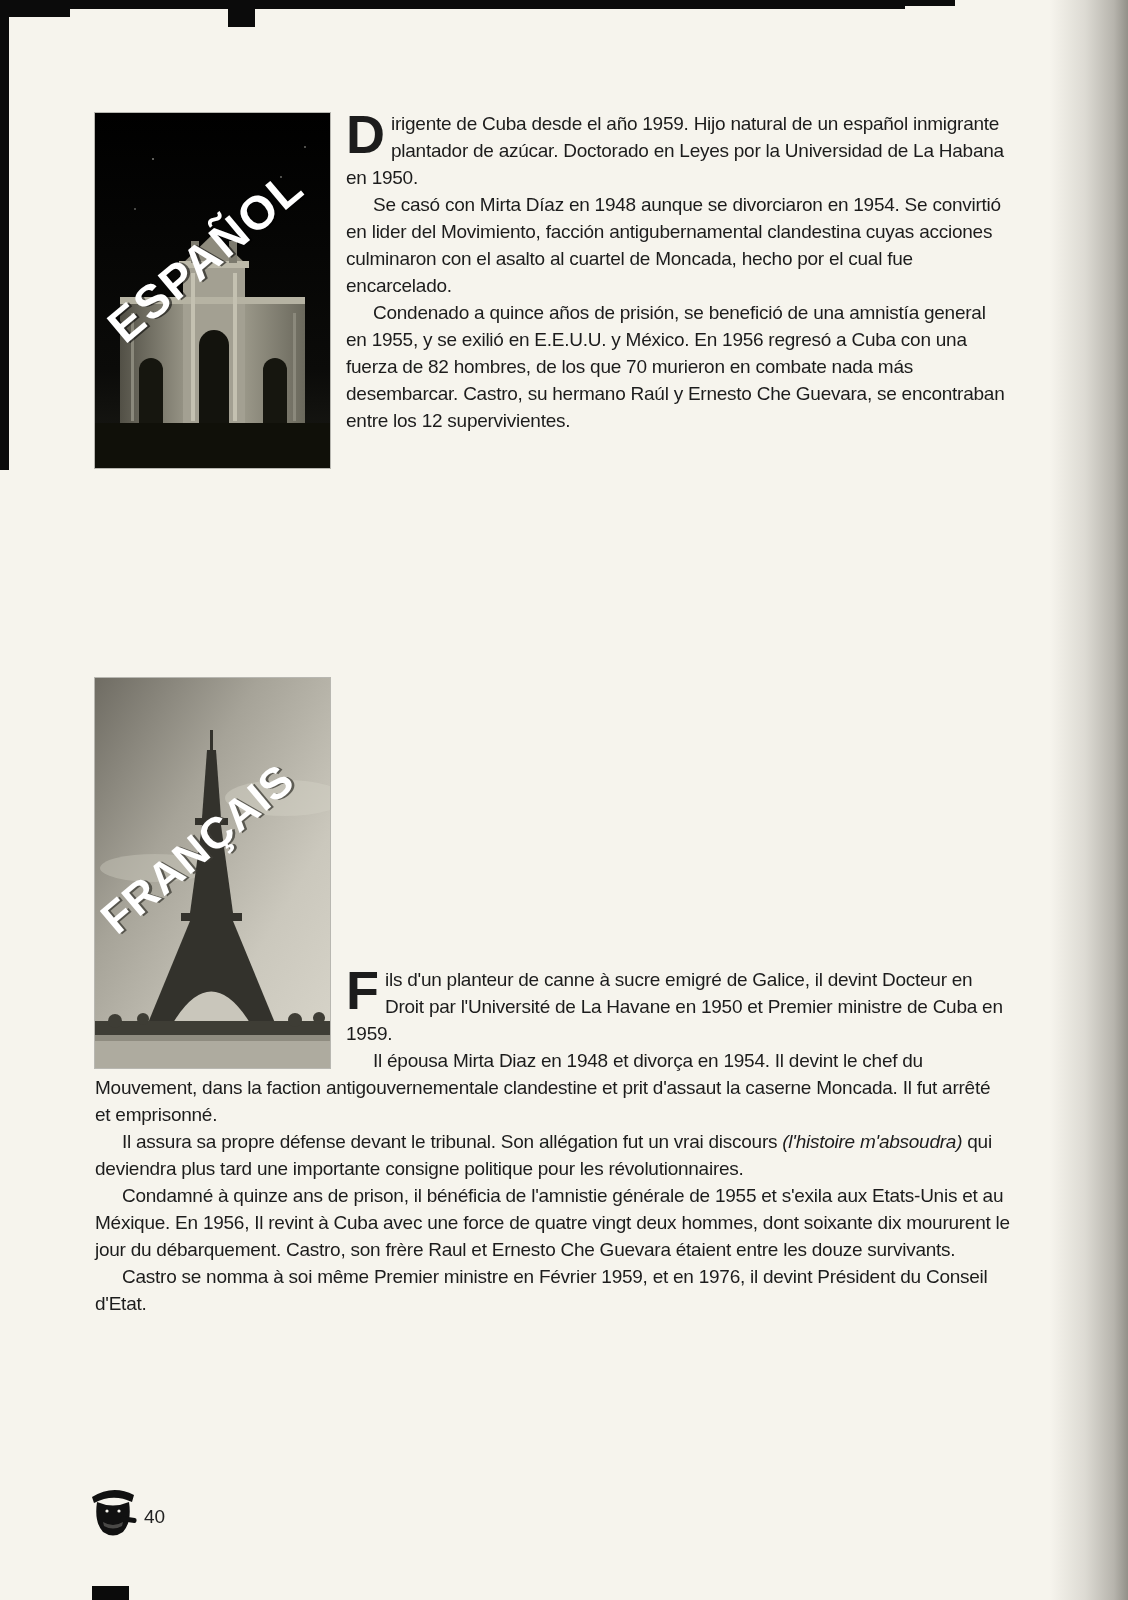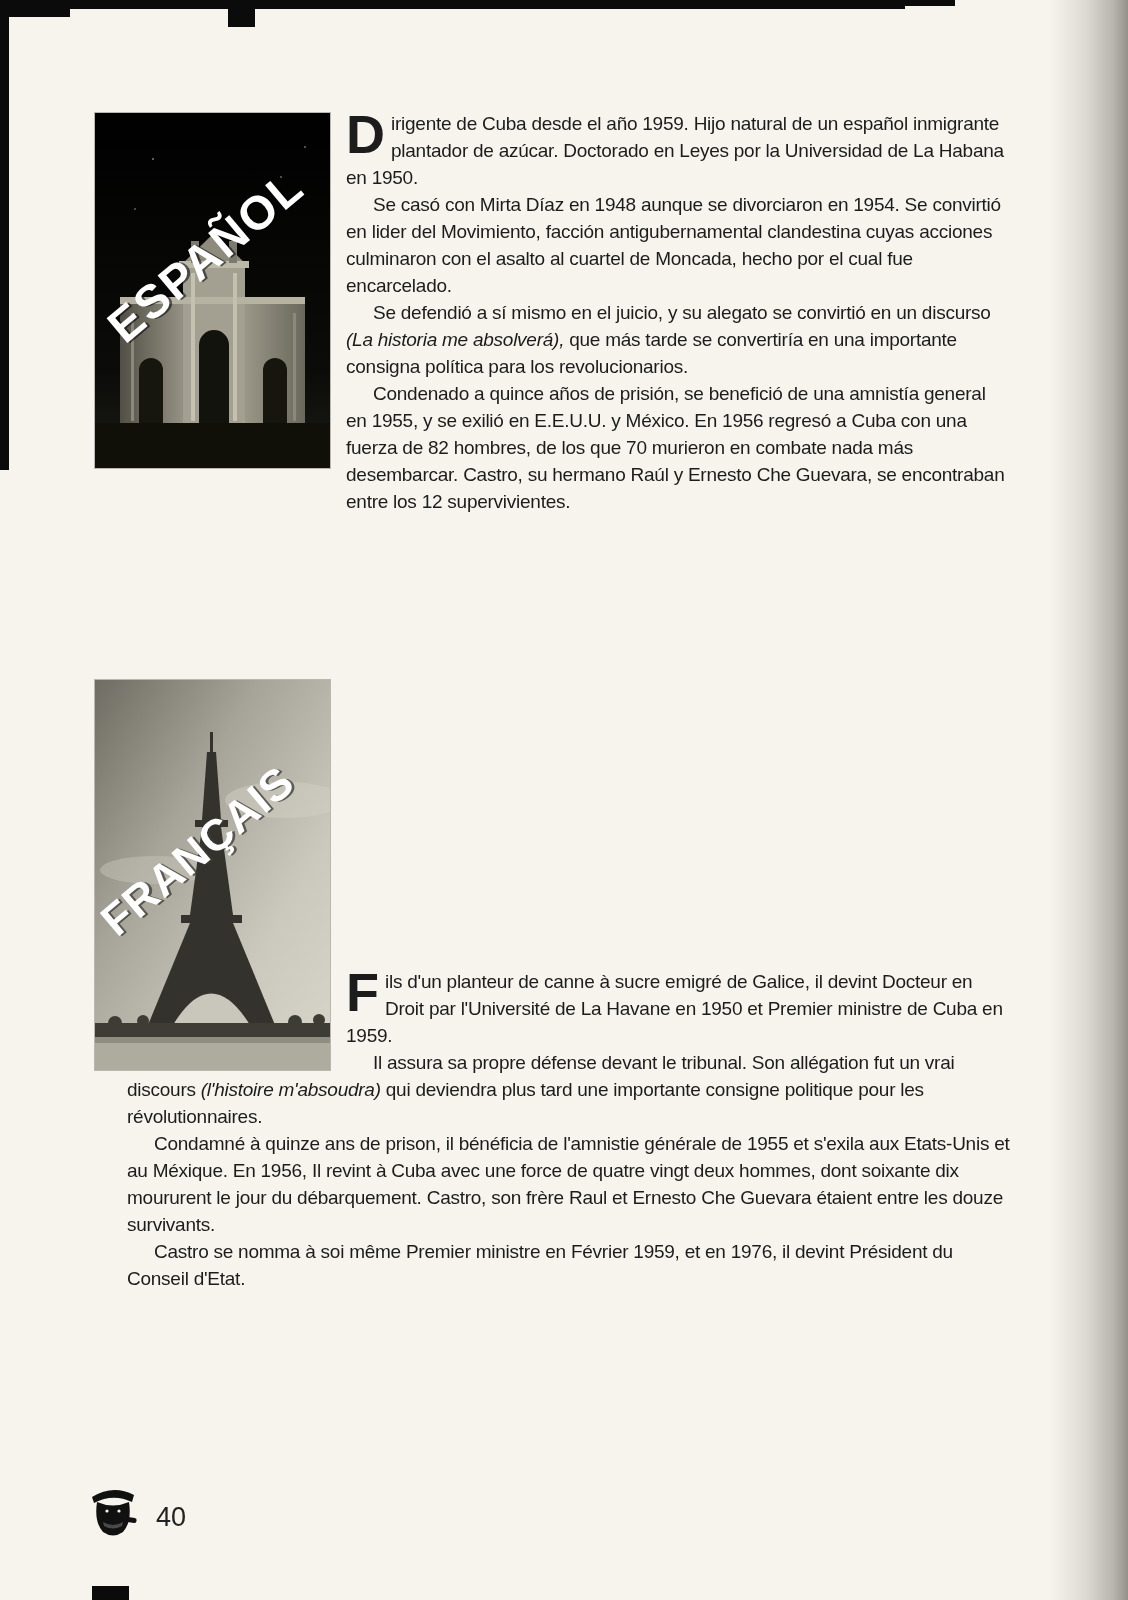--- a/index.html
+++ b/index.html
@@ -25,21 +25,21 @@
     background:linear-gradient(to right, rgba(105,102,93,0) 0%, rgba(105,102,93,0.18) 45%, rgba(95,92,84,0.42) 82%, rgba(80,78,70,0.6) 100%);
   }
 
   
   .content { position:absolute; left:95px; top:0; width:915px; }
   .section::after { content:""; display:block; clear:both; }
   .section-es { padding-top:110px; }
   .section-fr { padding-top:165px; }
 
   p { margin:0; font-size:19px; line-height:27px; letter-spacing:-0.25px; color:#1c1c1c; }
-  .indent { text-indent:27px;padding-left:32px; }
+  .indent { text-indent:27px; }
   em { font-style:italic; }
 
   .dropcap {
     float:left;
     font-size:54px; line-height:42px; font-weight:bold;
     padding:3px 6px 0 0;
     letter-spacing:0;
   }
 
   figure { margin:0; }
@@ -47,21 +47,21 @@
     float:left;
     box-shadow:0 0 0 1px rgba(0,0,0,0.25);
   }
   .photo-es { width:235px; height:355px; margin:3px 16px 45px 0; }
   .photo-fr { width:235px; height:390px; margin:0 16px 0 0; }
   .photo svg { display:block; }
   .fr-spacer { height:288px; }
 
   
   .footer { position:absolute; left:88px; top:1482px; display:flex; align-items:center; }
-  .page-number { font-size:27px; letter-spacing:0; color:#222; margin-left:18px; padding-top:14px; }
+  .page-number { font-size:19px; letter-spacing:0; color:#222; margin-left:6px; padding-top:14px; }
 </style>
 </head>
 <body>
 
 <div class="page">
 
   <div class="scan-top-bar"></div>
   <div class="scan-top-bar2"></div>
   <div class="scan-top-corner"></div>
   <div class="scan-top-blob"></div>
@@ -113,21 +113,20 @@
 
           <g transform="translate(30,232) rotate(-40)">
             <text x="2" y="2" font-size="47" font-weight="bold" letter-spacing="2" fill="#000" opacity="0.55">ESPAÑOL</text>
             <text x="0" y="0" font-size="47" font-weight="bold" letter-spacing="2" fill="#ffffff">ESPAÑOL</text>
           </g>
         </svg>
       </figure>
 
       <p class="first"><span class="dropcap">D</span><span>irigente de Cuba desde el año 1959. Hijo natural de un español inmigrante plantador de azúcar. Doctorado en Leyes por la Universidad de La Habana en 1950.</span></p>
       <p class="indent">Se casó con Mirta Díaz en 1948 aunque se divorciaron en 1954. Se convirtió en lider del Movimiento, facción antigubernamental clandestina cuyas acciones culminaron con el asalto al cuartel de Moncada, hecho por el cual fue encarcelado.</p>
-      <p class="indent"><span>Se defendió a sí mismo en el juicio, y su alegato se convirtió en un discurso </span><em>(La historia me absolverá),</em><span> que más tarde se convertiría en una importante consigna política para los revolucionarios.</span></p>
       <p class="indent">Condenado a quince años de prisión, se benefició de una amnistía general en 1955, y se exilió en E.E.U.U. y México. En 1956 regresó a Cuba con una fuerza de 82 hombres, de los que 70 murieron en combate nada más desembarcar. Castro, su hermano Raúl y Ernesto Che Guevara, se encontraban entre los 12 supervivientes.</p>
     </section>
 
     <section class="section section-fr">
 
       <figure class="photo photo-fr">
         <svg width="235" height="390" viewBox="0 0 235 390">
           <defs>
             <linearGradient id="frSky" x1="0" y1="0" x2="1" y2="1">
               <stop offset="0" stop-color="#6f6c63"></stop>
@@ -163,20 +162,21 @@
           <g transform="translate(22,258) rotate(-40)">
             <text x="2" y="2" font-size="44" font-weight="bold" letter-spacing="1" fill="#3c3b34" opacity="0.75">FRANÇAIS</text>
             <text x="0" y="0" font-size="44" font-weight="bold" letter-spacing="1" fill="#ffffff">FRANÇAIS</text>
           </g>
         </svg>
       </figure>
 
       <div class="fr-spacer"></div>
 
       <p class="first"><span class="dropcap">F</span><span>ils d'un planteur de canne à sucre emigré de Galice, il devint Docteur en Droit par l'Université de La Havane en 1950 et Premier ministre de Cuba en 1959.</span></p>
+      <p class="indent">Il épousa Mirta Diaz en 1948 et divorça en 1954. Il devint le chef du Mouvement, dans la faction antigouvernementale clandestine et prit d'assaut la caserne Moncada. Il fut arrêté et emprisonné.</p>
       <p class="indent"><span>Il assura sa propre défense devant le tribunal. Son allégation fut un vrai discours </span><em>(l'histoire m'absoudra)</em><span> qui deviendra plus tard une importante consigne politique pour les révolutionnaires.</span></p>
       <p class="indent">Condamné à quinze ans de prison, il bénéficia de l'amnistie générale de 1955 et s'exila aux Etats-Unis et au Méxique. En 1956, Il revint à Cuba avec une force de quatre vingt deux hommes, dont soixante dix moururent le jour du débarquement. Castro, son frère Raul et Ernesto Che Guevara étaient entre les douze survivants.</p>
       <p class="indent">Castro se nomma à soi même Premier ministre en Février 1959, et en 1976, il devint Président du Conseil d'Etat.</p>
     </section>
 
   </div>
 
   <div class="footer">
     <svg width="50" height="56" viewBox="0 0 50 56">
       <path d="M4,15 Q25,2 46,13 L44,20 Q25,11 6,21 Z" fill="#111"></path>

